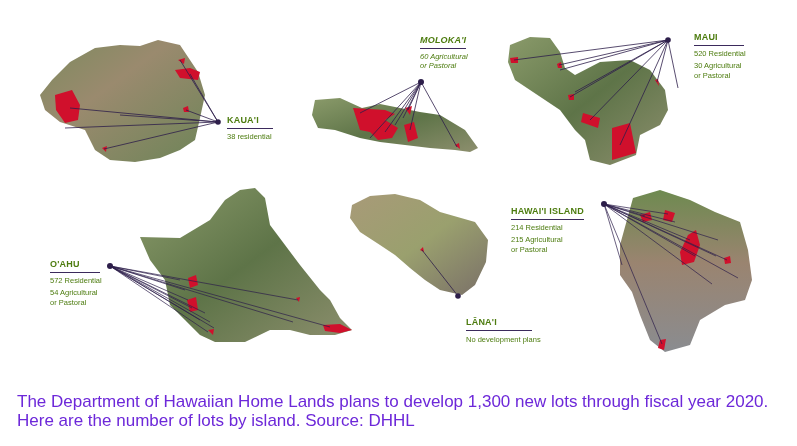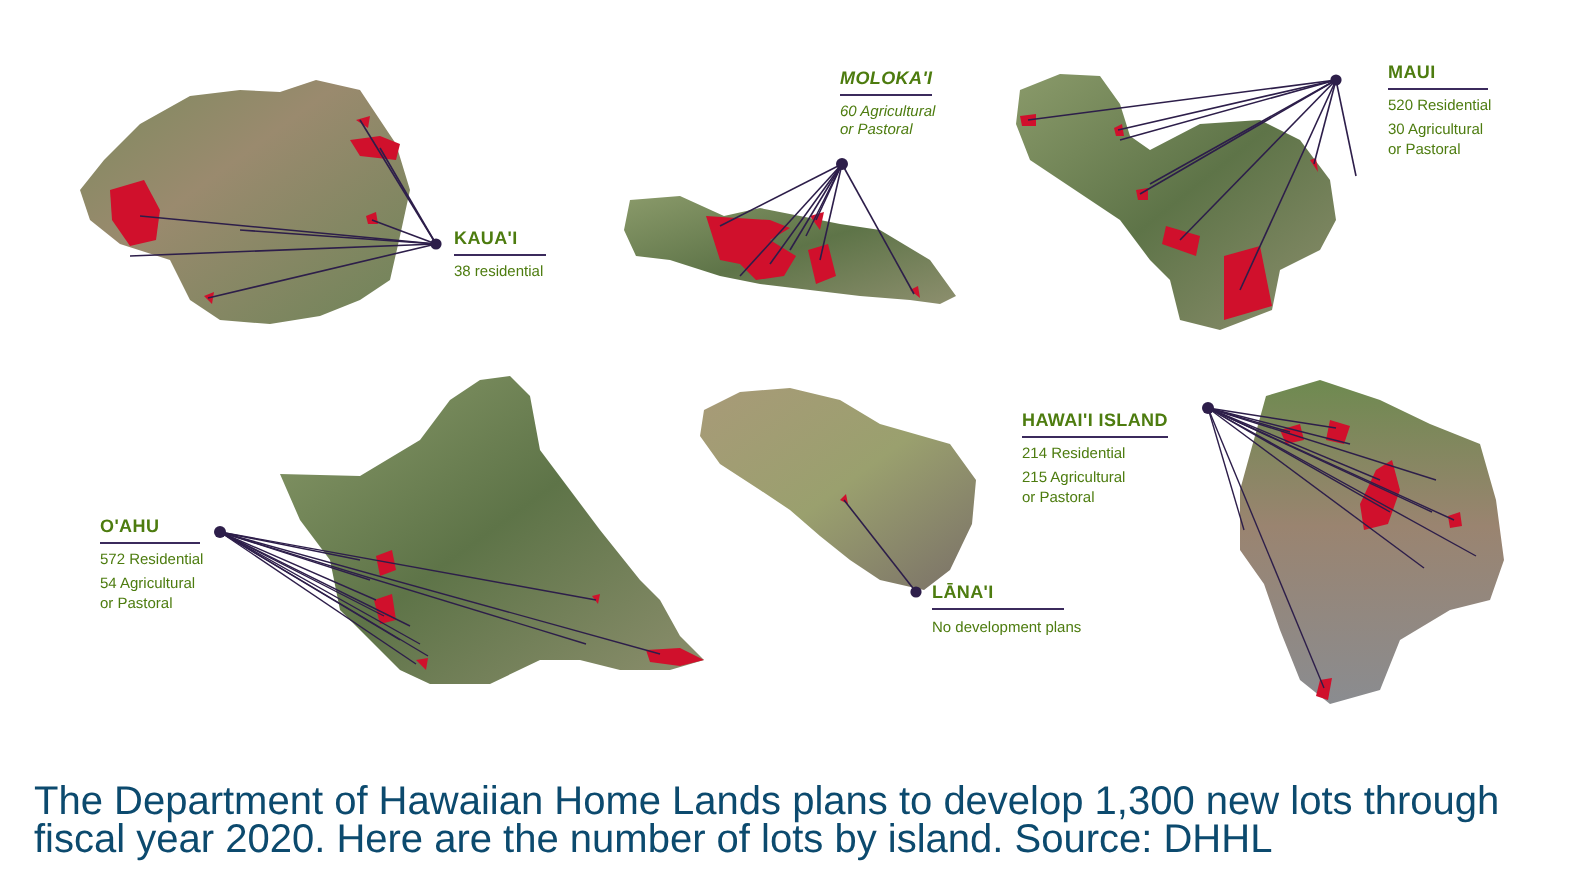--- a/index.html
+++ b/index.html
@@ -2,21 +2,21 @@
 <html><head>
 <meta charset="utf-8">
 <style>
   html, body { margin:0; padding:0; background:#ffffff; }
   body { width:797px; height:446px; position:relative; overflow:hidden; font-family:"Liberation Sans", sans-serif; }
   #map { position:absolute; left:0; top:0; width:797px; height:380px; }
   .label { position:absolute; color:#4d7c0f; font-family:"Liberation Sans", sans-serif; }
   .label .name { font-weight:bold; font-size:9px; letter-spacing:0.2px; padding-bottom:3px; border-bottom:1px solid #3b2a5c; display:inline-block; min-width:70px; }
   .label .line { font-size:7.5px; line-height:9px; margin-top:3px; }
   .label .line2 { font-size:7.5px; line-height:8.5px; margin-top:4px; }
-  .caption { position:absolute; left:17px; top:392px; width:770px; font-size:20px; line-height:19px; color:#0c4a6e; font-family:"Liberation Sans", sans-serif; }
+  .caption { position:absolute; left:17px; top:392px; width:770px; font-size:17px; line-height:19px; color:#6d28d9; font-family:"Liberation Sans", sans-serif; }
 </style>
 </head>
 <body>
 
 <svg id="map" viewBox="0 0 797 380" xmlns="http://www.w3.org/2000/svg">
   <defs>
     <linearGradient id="gKauai" x1="0" y1="0" x2="1" y2="1">
       <stop offset="0" stop-color="#7d8a5e"></stop>
         <stop offset="0.4" stop-color="#9a8a6e"></stop>
         <stop offset="1" stop-color="#6e8458"></stop>
@@ -172,21 +172,21 @@
   <div class="line" style="margin-top:0">or Pastoral</div>
 </div>
 
 <div class="label" style="left:50px; top:253px;">
   <div class="name" style="min-width:50px">O'AHU</div>
   <div class="line">572 Residential</div>
   <div class="line2">54 Agricultural</div>
   <div class="line" style="margin-top:0">or Pastoral</div>
 </div>
 
-<div class="label" style="left:466px; top:286px;">
+<div class="label" style="left:466px; top:311px;">
   <div class="name" style="min-width:66px">LĀNA'I</div>
   <div class="line" style="margin-top:4px">No development plans</div>
 </div>
 
 <div class="label" style="left:511px; top:200px;">
   <div class="name" style="min-width:66px">HAWAI'I ISLAND</div>
   <div class="line">214 Residential</div>
   <div class="line2">215 Agricultural</div>
   <div class="line" style="margin-top:0">or Pastoral</div>
 </div>

